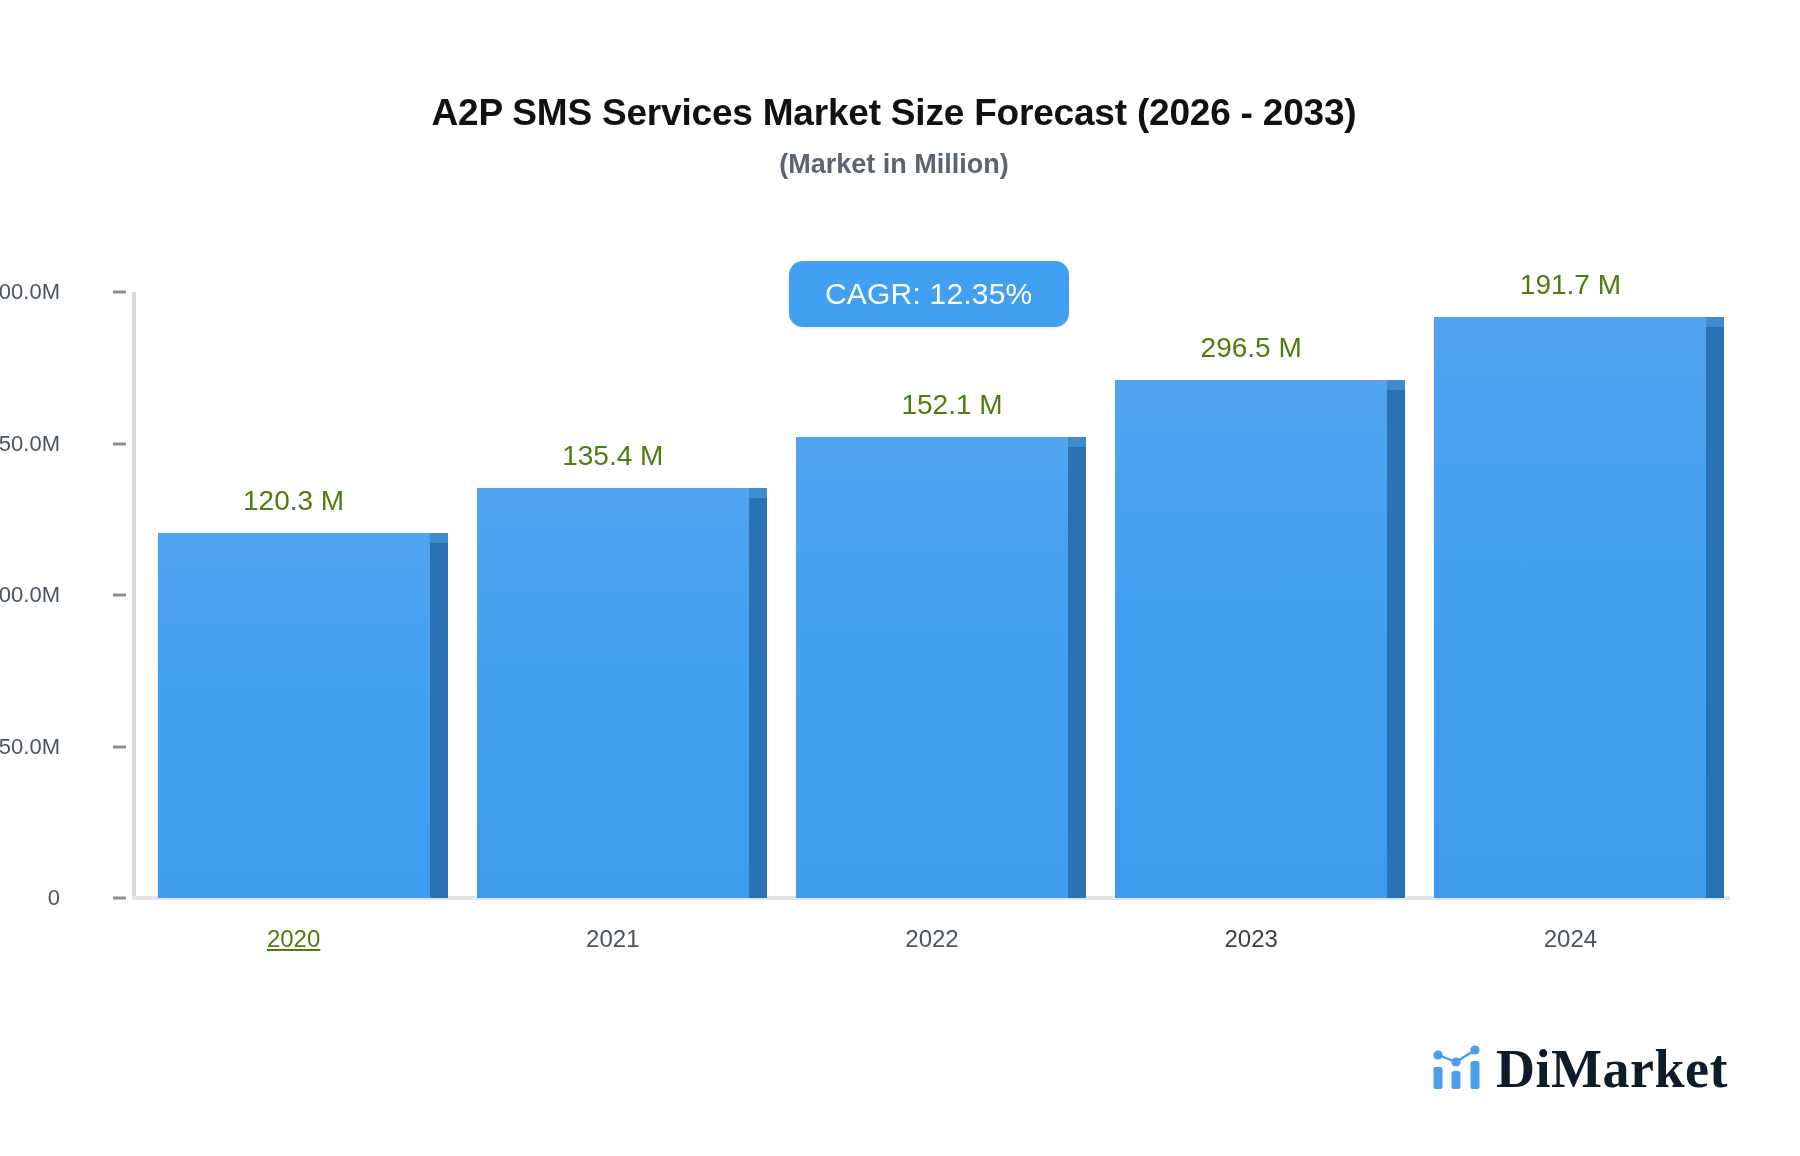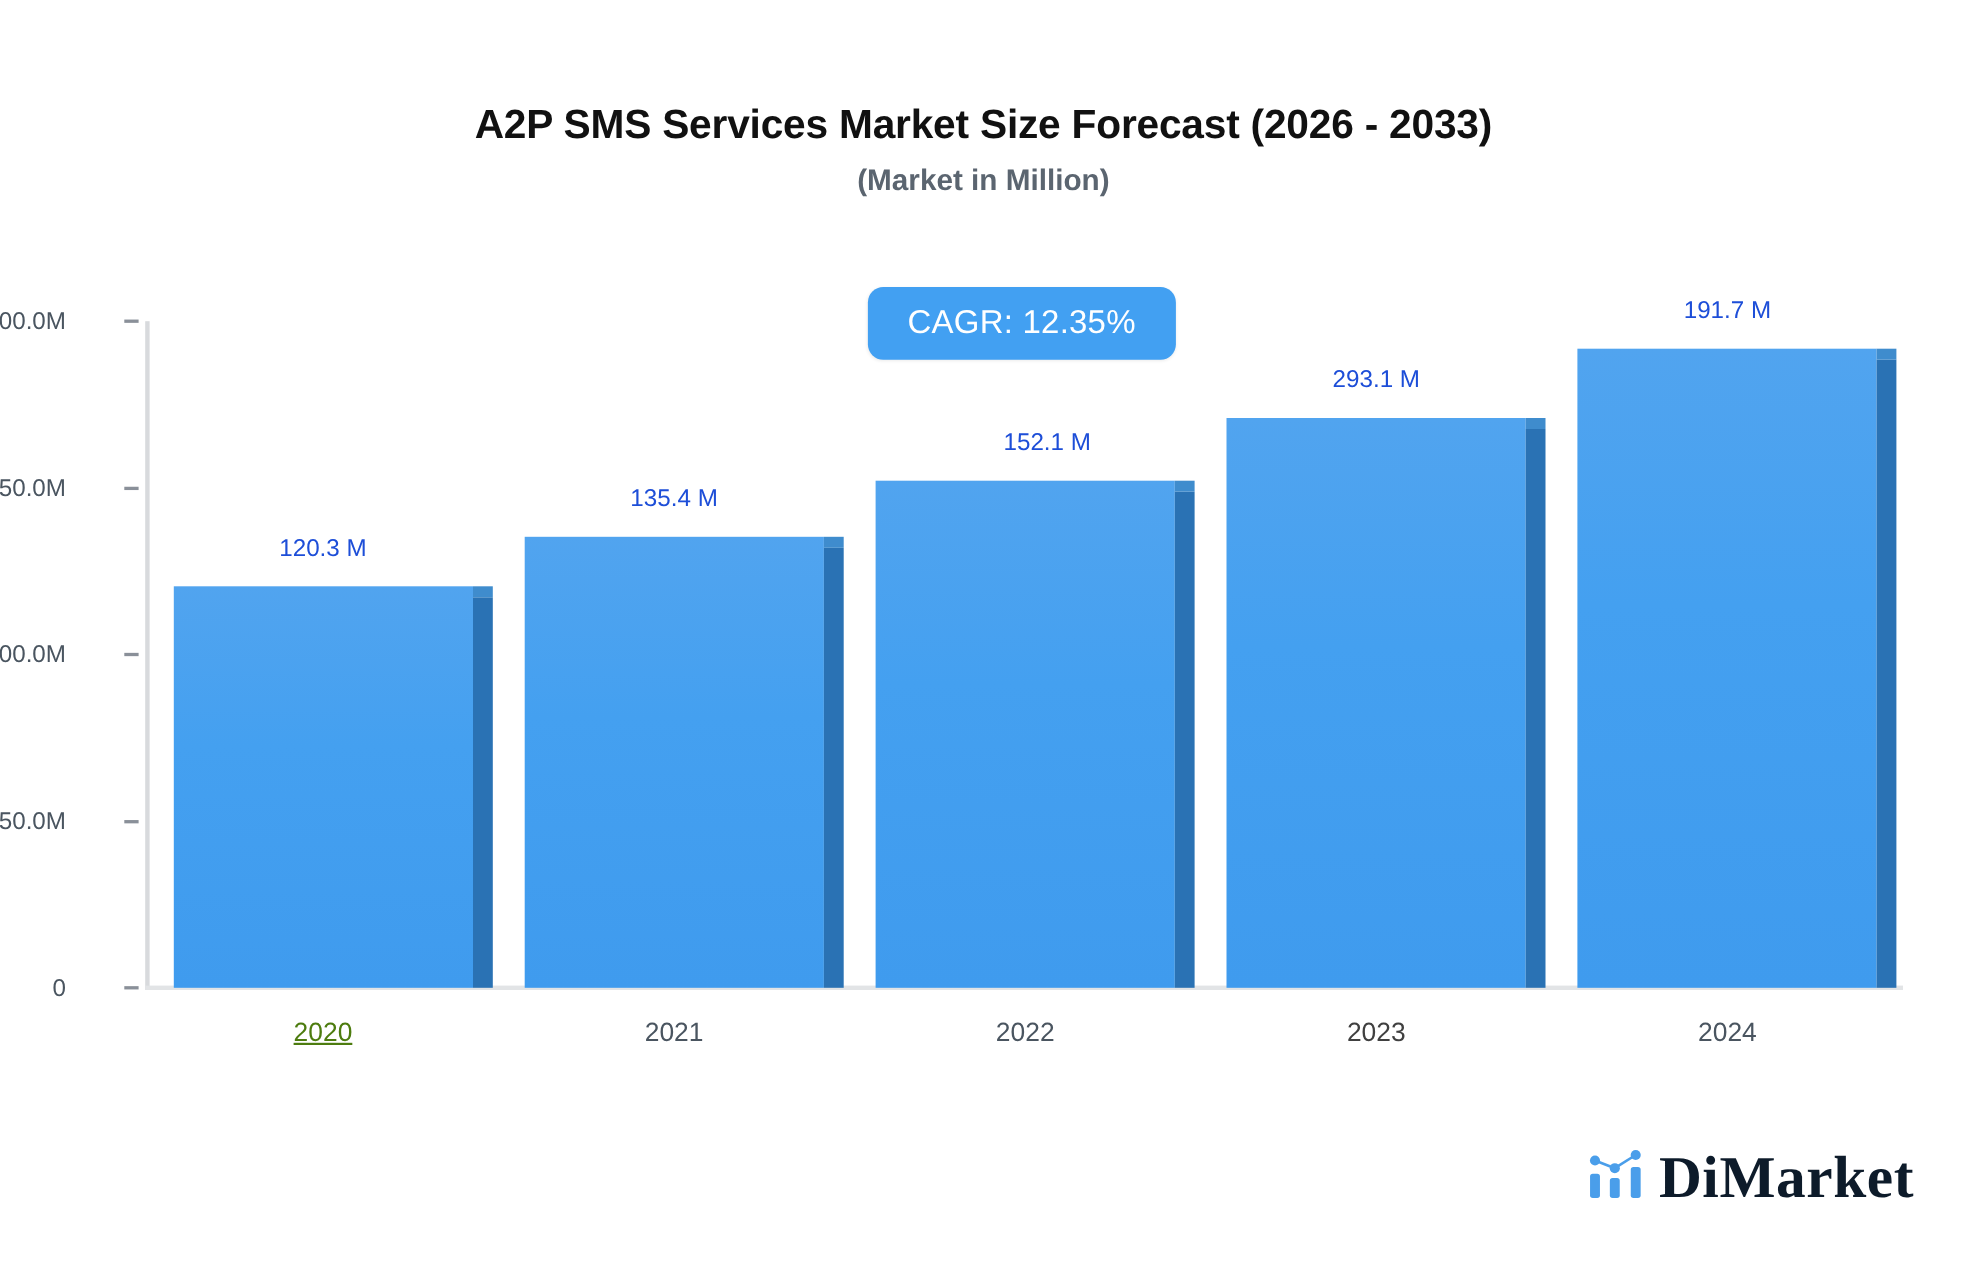--- a/index.html
+++ b/index.html
@@ -108,22 +108,22 @@
   .bar-side-top {
     position: absolute;
     width: 18px;
     height: 10px;
     background: #3f8ccd;
   }
 
   .bar-value {
     position: absolute;
     text-align: center;
-    font-size: 22px;
-    color: #1d4ed8;
+    font-size: 28px;
+    color: #4d7c0f;
     white-space: nowrap;
     transform: translateX(-50%);
   }
   .x-tick-label {
     position: absolute;
     top: 925px;
     text-align: center;
     font-size: 24px;
     color: #4a5560;
     transform: translateX(-50%);
@@ -142,21 +142,21 @@
     font-size: 30px;
     font-weight: 500;
     letter-spacing: 0.2px;
     white-space: nowrap;
     box-shadow: 0 1px 3px rgba(0,0,0,0.08);
   }
 
   
   #logo {
     position: absolute;
-    right: 60px;
+    right: 72px;
     top: 1042px;
     display: flex;
     align-items: center;
     gap: 12px;
   }
   #logo-mark { display: block; }
   #logo-text {
     font-family: "Liberation Serif", serif;
     font-size: 54px;
     font-weight: bold;
@@ -207,21 +207,21 @@
         <div class="bar-face" style="height: 461px;"></div>
       </div>
       <div class="bar-side" style="left: 1068px; top: 447px; height: 451px; background: rgb(42, 114, 180); position: absolute;"></div>
       <div class="bar-side-top" style="left: 1068px; top: 437px; position: absolute;"></div>
       <div class="bar-value" style="left: 952px; top: 389px;">152.1 M</div>
       <div class="bar-group" style="left: 1115px; top: 380px; width: 272px; height: 518px;">
         <div class="bar-face" style="height: 518px;"></div>
       </div>
       <div class="bar-side" style="left: 1387px; top: 390px; height: 508px; background: rgb(42, 114, 180); position: absolute;"></div>
       <div class="bar-side-top" style="left: 1387px; top: 380px; position: absolute;"></div>
-      <div class="bar-value" style="left: 1251.2px; top: 332px;">293.1 M</div>
+      <div class="bar-value" style="left: 1251.2px; top: 332px;">296.5 M</div>
       <div class="bar-group" style="left: 1434px; top: 317px; width: 272px; height: 581px;">
         <div class="bar-face" style="height: 581px;"></div>
       </div>
       <div class="bar-side" style="left: 1706px; top: 327px; height: 571px; background: rgb(42, 114, 180); position: absolute;"></div>
       <div class="bar-side-top" style="left: 1706px; top: 317px; position: absolute;"></div>
       <div class="bar-value" style="left: 1570.4px; top: 269px;">191.7 M</div>
     </div>
   <div id="xticks-host">
       <div class="x-tick-label" style="left: 293.6px; color: #4d7c0f; text-decoration: underline;">2020</div>
       <div class="x-tick-label" style="left: 612.8px; color: rgb(74, 85, 96);">2021</div>

